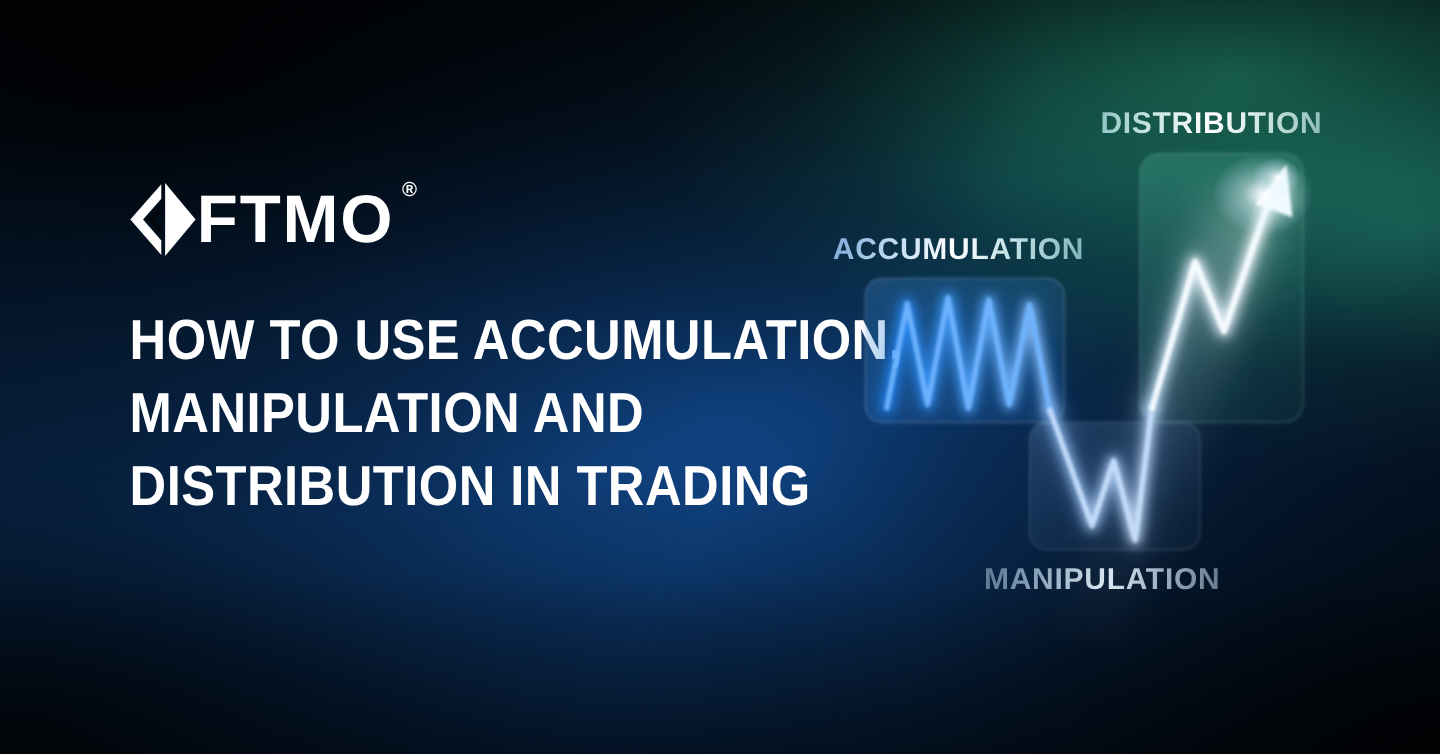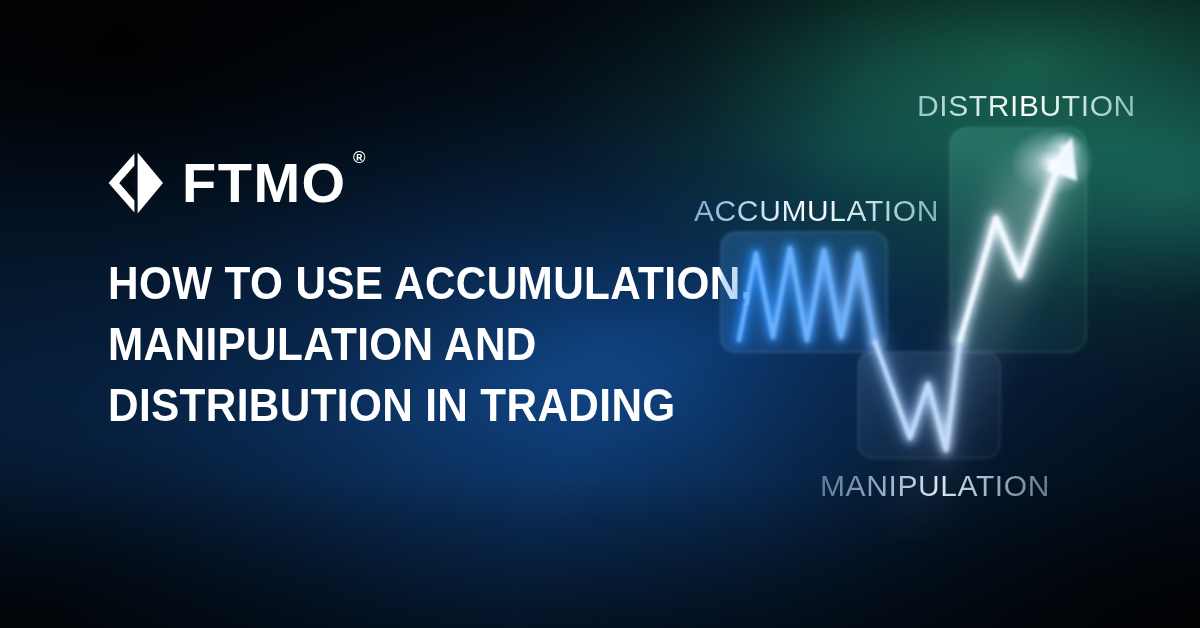--- a/index.html
+++ b/index.html
@@ -44,21 +44,21 @@
     background:
       radial-gradient(120% 120% at 10% 8%, rgba(0,0,0,0.92) 0%, rgba(0,0,0,0.55) 22%, rgba(0,0,0,0) 52%),
       radial-gradient(90% 95% at 2% 98%, rgba(0,0,0,0.80) 0%, rgba(0,0,0,0.30) 38%, rgba(0,0,0,0) 70%),
       radial-gradient(80% 90% at 100% 100%, rgba(0,0,0,0.88) 0%, rgba(0,0,0,0.40) 40%, rgba(0,0,0,0) 72%),
       linear-gradient(180deg, rgba(0,0,0,0.45) 0%, rgba(0,0,0,0) 24%, rgba(0,0,0,0) 76%, rgba(0,0,0,0.50) 100%);
   }
 
   
   .left-col{ position:absolute; left:108px; top:0; width:660px; height:628px; }
 
-  .brand{ position:absolute; left:0; top:152px; display:flex; align-items:center; gap:18px; }
+  .brand{ position:absolute; left:0; top:152px; display:flex; align-items:center; }
   .brand-mark{ width:56px; height:62px; display:block; }
   .brand-word{
     position:relative;
     font-family:"Liberation Sans", sans-serif;
     font-size:56px; font-weight:700; letter-spacing:1.5px;
     color:#ffffff; line-height:1;
   }
   .brand-reg{
     position:absolute; top:-6px; right:-19px;
     font-size:17px; font-weight:600; letter-spacing:0;
@@ -79,22 +79,22 @@
   }
   .headline .ln{ display:block; white-space:nowrap; }
 
   
   .viz{ position:absolute; left:660px; top:40px; width:540px; height:500px; }
   .viz svg{ position:absolute; left:0; top:0; }
 
   .vlabel{
     position:absolute;
     font-family:"Liberation Sans", sans-serif;
-    font-weight:400;
-    font-size:30px;
+    font-weight:700;
+    font-size:25px;
     letter-spacing:0.6px;
     white-space:nowrap;
     line-height:1;
   }
   #label-distribution{
     left:917px; top:91px;
     background:linear-gradient(100deg,#8fc4c6 0%,#cfe9e4 26%,#ffffff 50%,#d8ece6 68%,#8dbcb8 100%);
     -webkit-background-clip:text; background-clip:text; color:transparent;
     text-shadow:none;
   }

